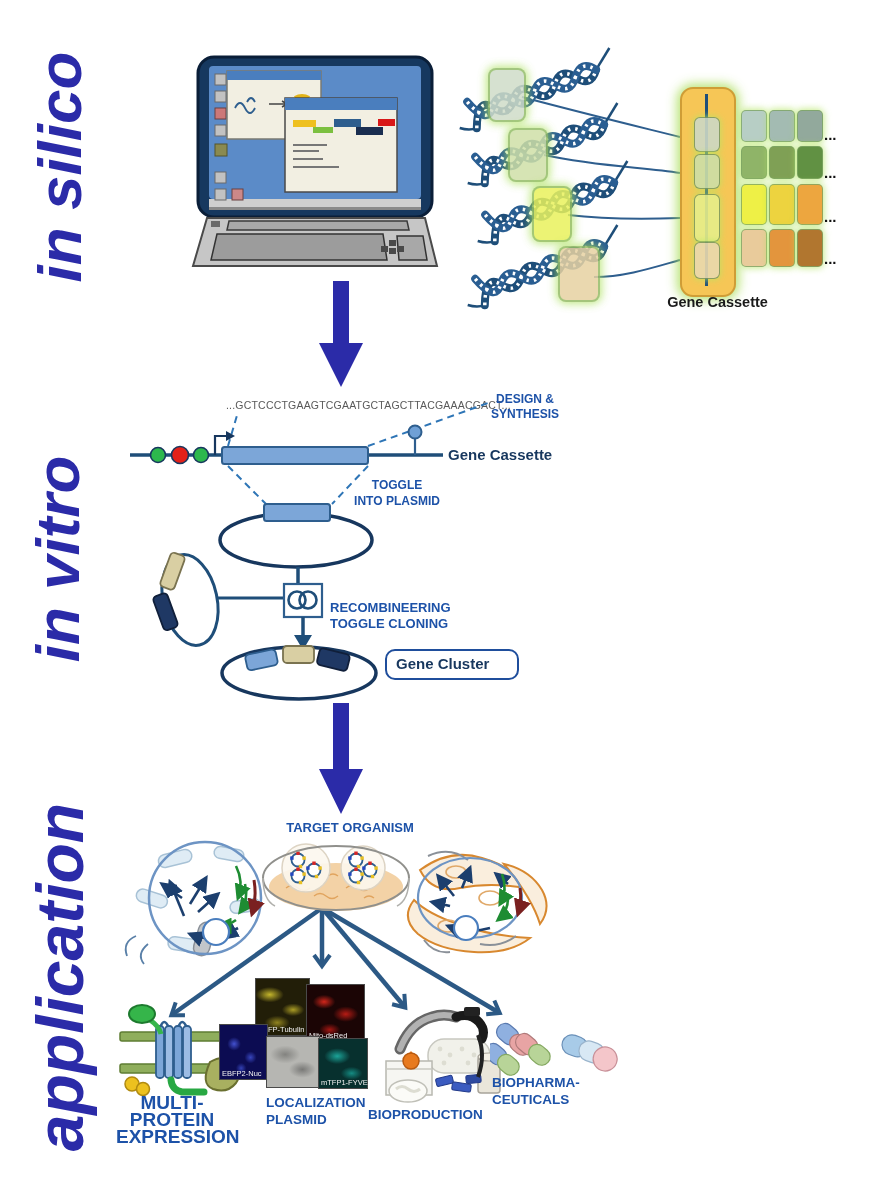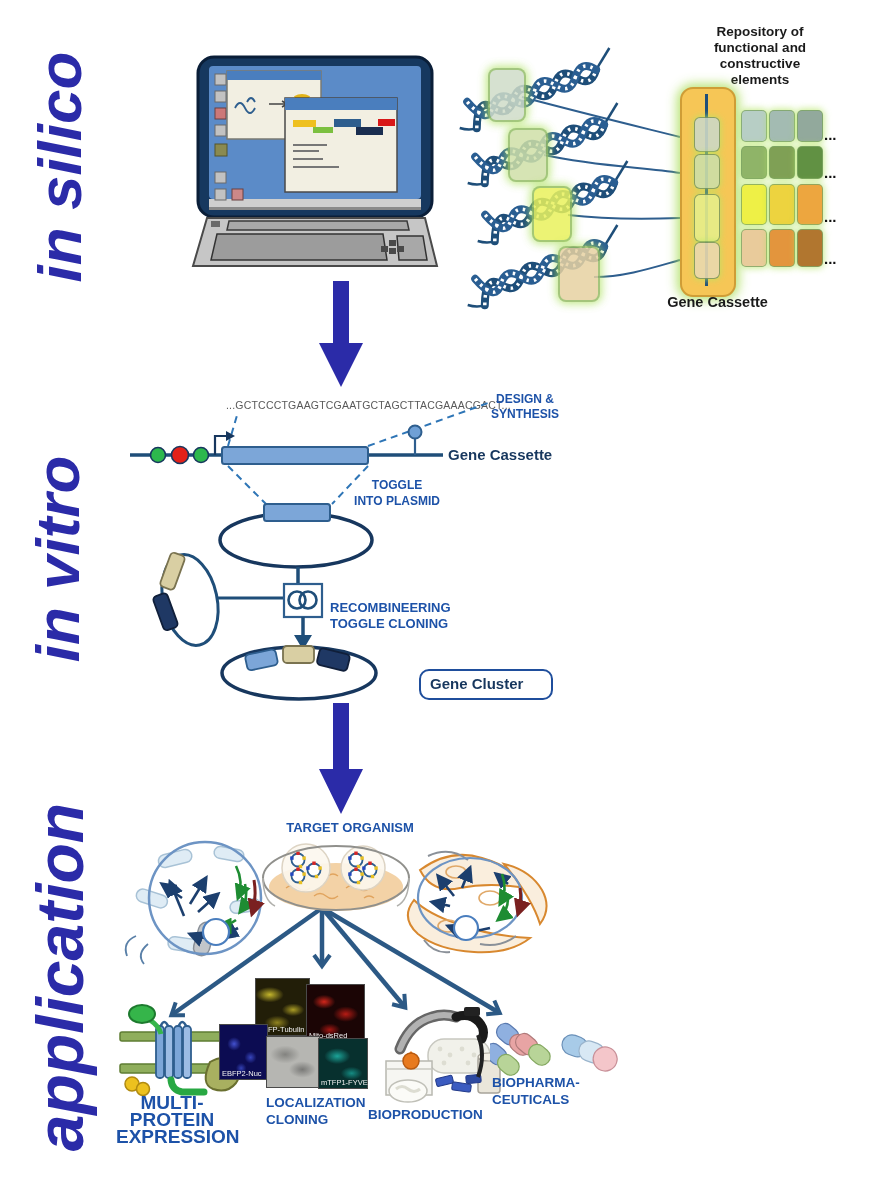--- a/index.html
+++ b/index.html
@@ -125,25 +125,20 @@
     <use href="#helix" transform="translate(40,155) rotate(-20)"></use>
     <use href="#helix" transform="translate(50,213) rotate(-20)"></use>
     <use href="#helix" transform="translate(40,277) rotate(-20)"></use>
   </svg>
 
   <div class="abs helixbox" style="left: 488px; top: 68px; width: 34px; height: 50px; background-color: rgb(207, 220, 200);"></div>
   <div class="abs helixbox" style="left: 508px; top: 128px; width: 36px; height: 50px; background-color: rgb(207, 224, 168);"></div>
   <div class="abs helixbox" style="left: 532px; top: 186px; width: 36px; height: 52px; background-color: rgb(233, 242, 92);"></div>
   <div class="abs helixbox" style="left: 558px; top: 246px; width: 38px; height: 52px; background-color: rgb(231, 210, 162);"></div>
 
-  <div class="abs repo-title" style="left:690px;top:24px;width:140px;">
-    <div>Repository of</div>
-    <div>functional and</div>
-    <div>constructive elements</div>
-  </div>
 
   <div class="abs cassette" style="left: 680px; top: 87px; width: 52px; height: 206px; background-color: rgb(246, 198, 86);"></div>
   <div class="abs" style="left:705px;top:94px;width:3px;height:192px;background:#1f4e79;"></div>
   <div class="abs slot" style="left: 694px; top: 117px; width: 24px; height: 33px; background-color: rgb(204, 216, 197);"></div>
   <div class="abs slot" style="left: 694px; top: 154px; width: 24px; height: 33px; background-color: rgb(204, 223, 168);"></div>
   <div class="abs slot" style="left: 694px; top: 194px; width: 24px; height: 46px; background-color: rgb(230, 238, 138);"></div>
   <div class="abs slot" style="left: 694px; top: 242px; width: 24px; height: 35px; background-color: rgb(233, 217, 174);"></div>
 
   <div class="abs gridcell" style="left: 741px; top: 110px; width: 24px; height: 30px; background-color: rgb(183, 206, 197);"></div>
   <div class="abs gridcell" style="left: 769px; top: 110px; width: 24px; height: 30px; background-color: rgb(163, 187, 178);"></div>
@@ -235,21 +230,21 @@
   <div class="abs blue-cap" style="left:342px;top:477px;width:110px;text-align:center;font-size:12px;line-height:16px;">
     <div>TOGGLE</div>
     <div>INTO PLASMID</div>
   </div>
 
   <div class="abs blue-cap" style="left:330px;top:580px;font-size:13px;line-height:16px;margin-top:20px;">
     <div>RECOMBINEERING</div>
     <div>TOGGLE CLONING</div>
   </div>
 
-  <div class="abs cluster-box" style="left:385px;top:669px;width:113px;margin-left:34px;">
+  <div class="abs cluster-box" style="left:385px;top:649px;width:113px;">
     <div class="navy-bold" style="font-size:15px;line-height:20px;">Gene Cluster</div>
   </div>
 
   <div class="abs blue-cap" style="left:262px;top:820px;width:176px;text-align:center;font-size:13px;">TARGET ORGANISM</div>
 
   <svg class="abs" style="left:118px;top:840px;" width="530" height="200" viewBox="0 0 530 200">
     <defs>
       <marker id="mnavy" viewBox="0 0 10 10" refX="8" refY="5" markerWidth="6.5" markerHeight="6.5" orient="auto-start-reverse">
         <path d="M0,0 L10,5 L0,10 z" fill="#1c3f6e"></path>
         </marker>
@@ -446,21 +441,21 @@
       <circle cx="46" cy="12" r="12" fill="#f4c6ca" stroke="#c89098" stroke-width="1.2"></circle>
     </g>
   </svg>
 
   <div class="abs blue-cap" style="left:116px;top:1094px;width:112px;text-align:center;font-size:19px;line-height:17px;">
     <div>MULTI-PROTEIN</div>
     <div>EXPRESSION</div>
   </div>
   <div class="abs blue-cap" style="left:266px;top:1094px;width:112px;font-size:13.5px;line-height:17px;">
     <div>LOCALIZATION</div>
-    <div>CLONING</div>
+    <div>PLASMID</div>
   </div>
   <div class="abs blue-cap" style="left:368px;top:1107px;width:112px;text-align:left;font-size:13.5px;">BIOPRODUCTION</div>
   <div class="abs blue-cap" style="left:492px;top:1074px;width:100px;font-size:13.5px;line-height:17px;">
     <div>BIOPHARMA-</div>
     <div>CEUTICALS</div>
   </div>
 
 </div>
 
 </body></html>

